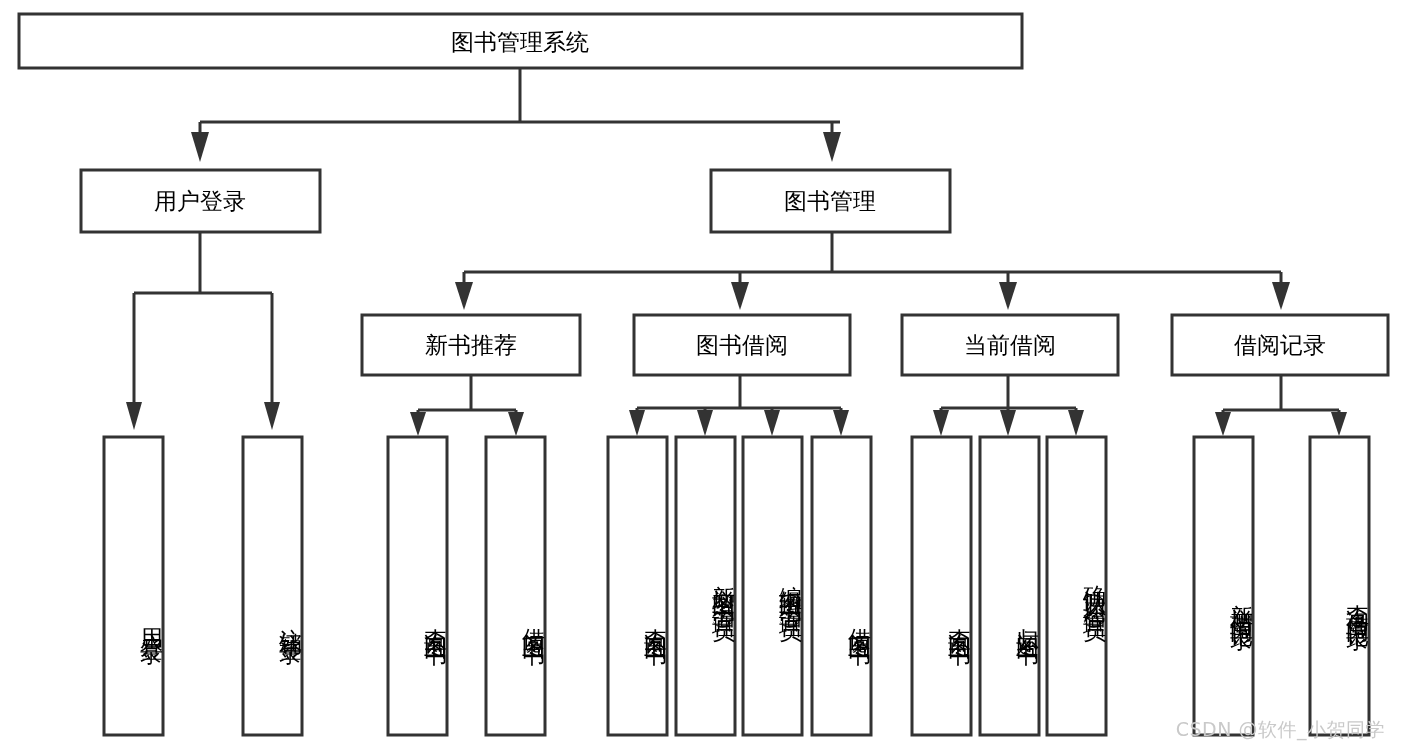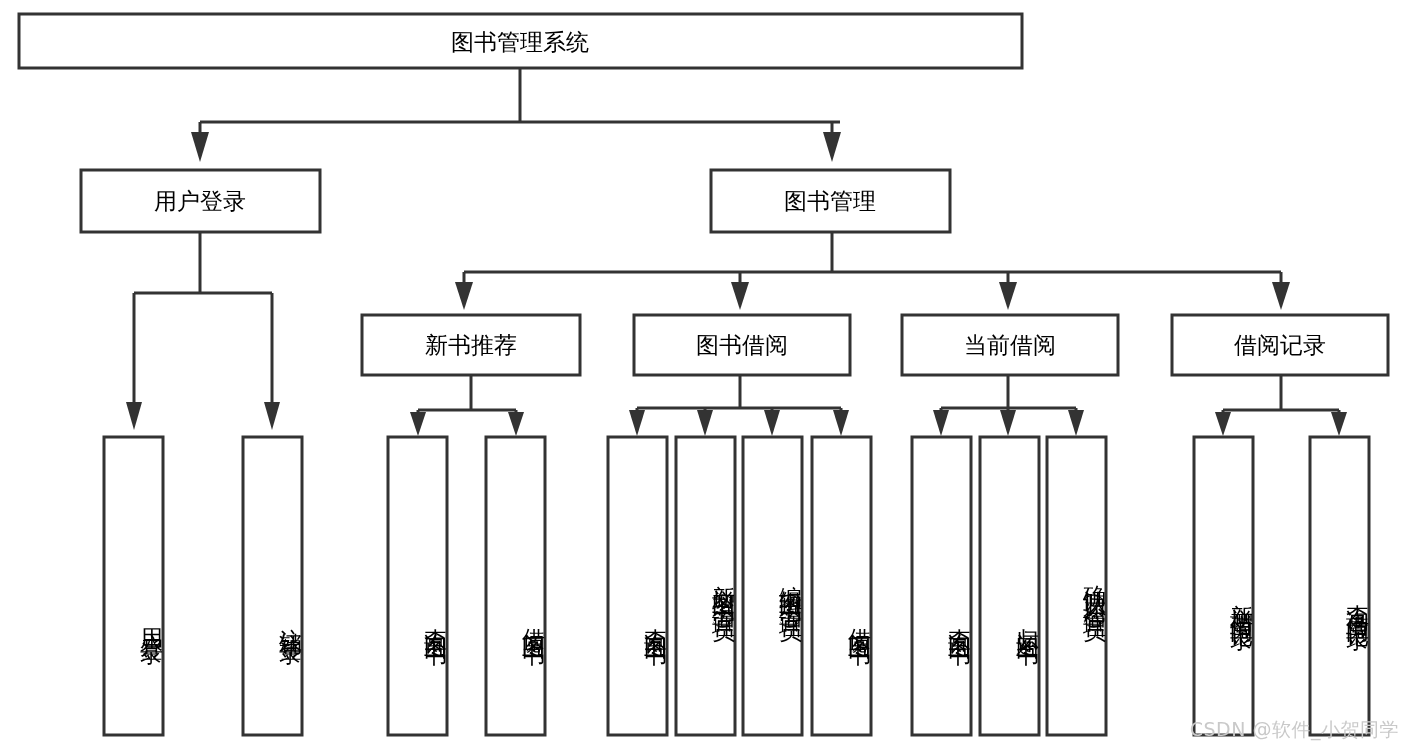--- a/index.html
+++ b/index.html
@@ -61,21 +61,21 @@
     color: #000000;
     letter-spacing: 5px;
     text-align: center;
     pointer-events: none;
     display: flex;
     align-items: flex-start;
     justify-content: center;
   }
   .watermark {
     position: absolute;
-    right: 6px;
+    right: 20px;
     bottom: 4px;
     font-family: "DejaVu Sans", "Liberation Sans", sans-serif;
     font-size: 19px;
     color: #c9c9c9;
     letter-spacing: 0.5px;
     white-space: nowrap;
     pointer-events: none;
   }
 </style>
 </head>

